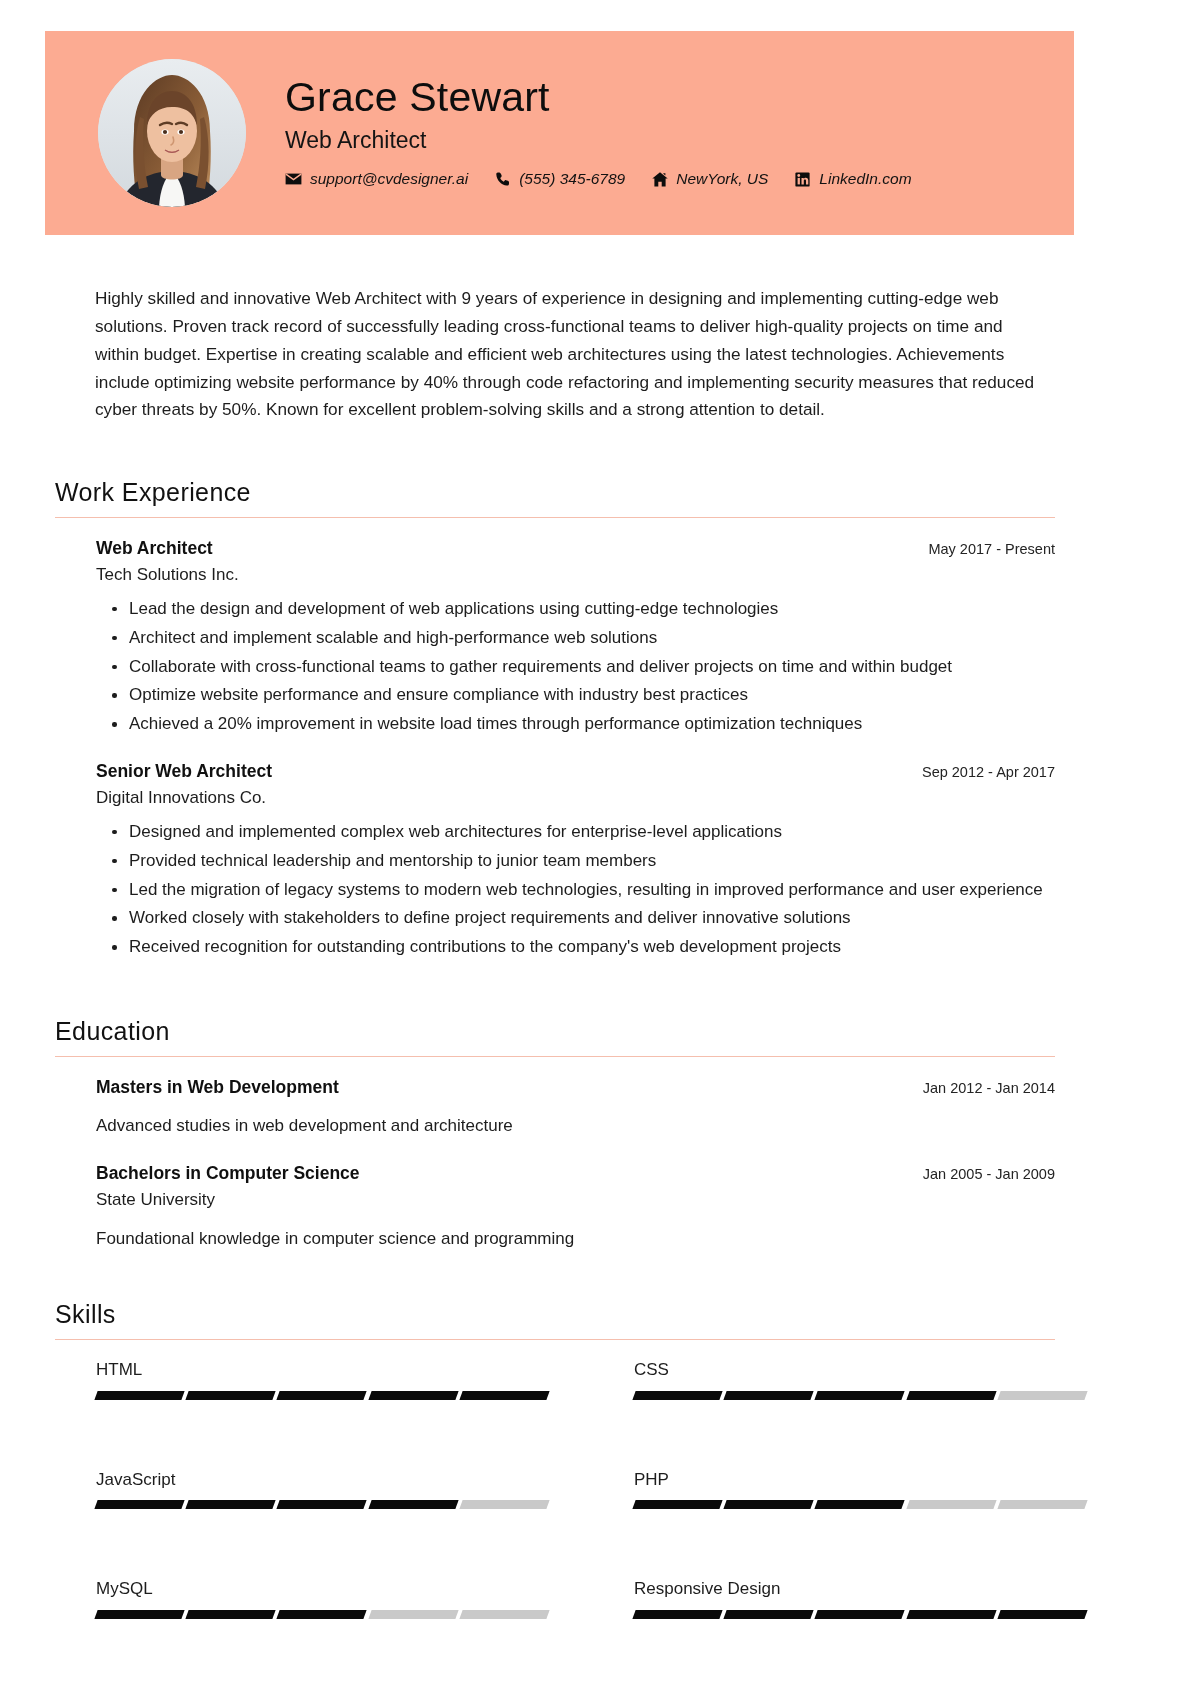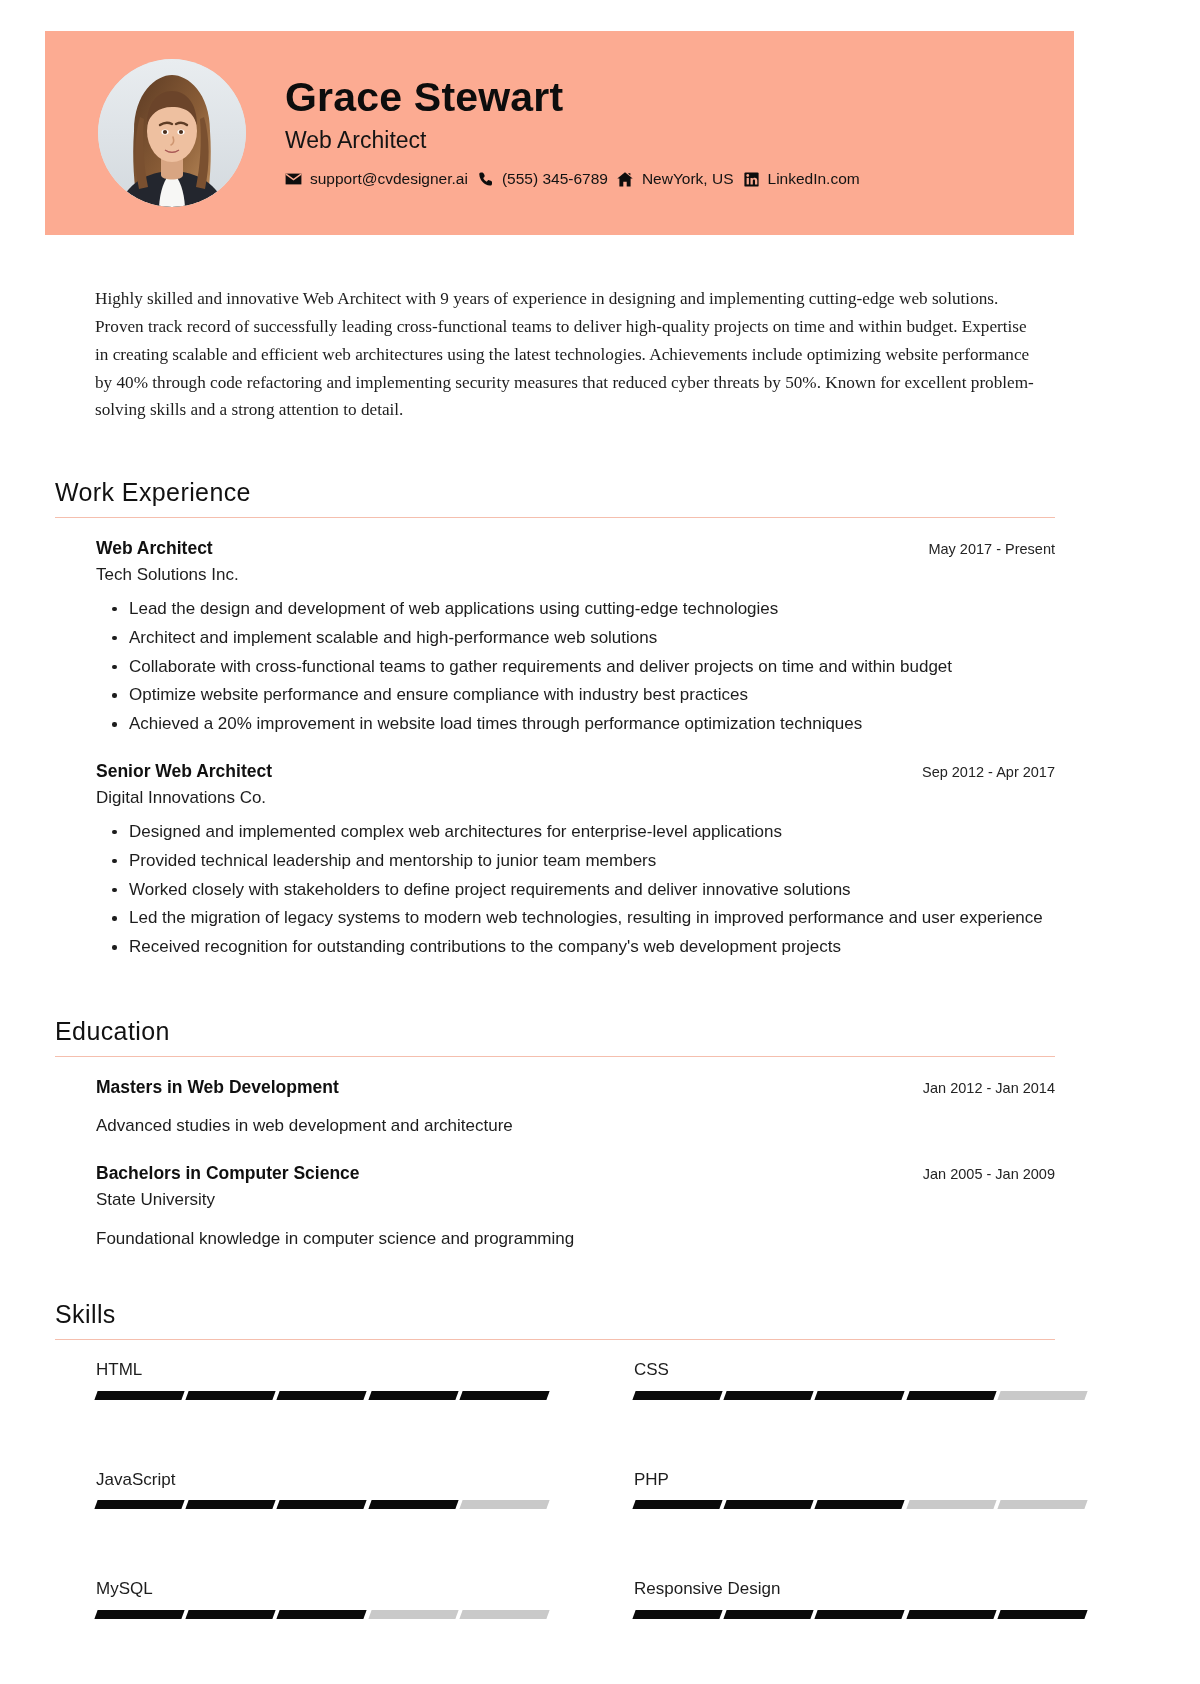--- a/index.html
+++ b/index.html
@@ -49,40 +49,41 @@
 
   .header-text {
     margin-left: 39px;
     display: flex;
     flex-direction: column;
     justify-content: center;
     padding-bottom: 2px;
   }
   .name {
     font-size: 41px;
-    font-weight: bold;
+    font-weight: normal;
     letter-spacing: 0.2px;
     line-height: 1.05;
     color: #0d0d0d;
     margin: 0 0 8px 0;
     white-space: nowrap;
   }
   .job-title {
     font-size: 23px;
     font-weight: 400;
     color: #141414;
     line-height: 1.2;
     margin: 0 0 16px 0;
     white-space: nowrap;
   }
   .contact-row {
     display: flex;
     align-items: flex-start;
-    gap: 9px;
+    gap: 26px;
     flex-wrap: nowrap;
+    font-style: italic;
   }
   .contact-item {
     display: flex;
     align-items: center;
     gap: 8px;
     font-size: 15.5px;
     color: #121212;
     white-space: nowrap;
   }
   .contact-item .ci {
@@ -98,21 +99,20 @@
   
   .summary {
     position: absolute;
     left: 95px;
     top: 285px;
     width: 940px;
     font-size: 17.2px;
     line-height: 1.62;
     color: #1d1d1d;
     text-align: left;
-    font-family: Liberation Serif, serif;
   }
 
   
   .section { position: absolute; left: 55px; width: 1000px; }
   .section-title {
     font-size: 25px;
     font-weight: normal;
     color: #111111;
     letter-spacing: 0.4px;
     margin: 0 0 10px 0;
@@ -343,22 +343,22 @@
 
       <div class="entry" style="margin-top:22px;">
         <div class="entry-head">
           <div class="entry-role">Senior Web Architect</div>
           <div class="entry-dates">Sep 2012 - Apr 2017</div>
         </div>
         <div class="entry-org">Digital Innovations Co.</div>
         <ul class="bullets">
           <li>Designed and implemented complex web architectures for enterprise-level applications</li>
           <li>Provided technical leadership and mentorship to junior team members</li>
+          <li>Led the migration of legacy systems to modern web technologies, resulting in improved performance and user experience</li>
           <li>Worked closely with stakeholders to define project requirements and deliver innovative solutions</li>
-          <li>Led the migration of legacy systems to modern web technologies, resulting in improved performance and user experience</li>
           <li>Received recognition for outstanding contributions to the company's web development projects</li>
         </ul>
       </div>
 
     </div>
   </div>
 
   <div class="section" style="top:1017px;">
     <h2 class="section-title">Education</h2>
     <div class="section-rule"></div>

